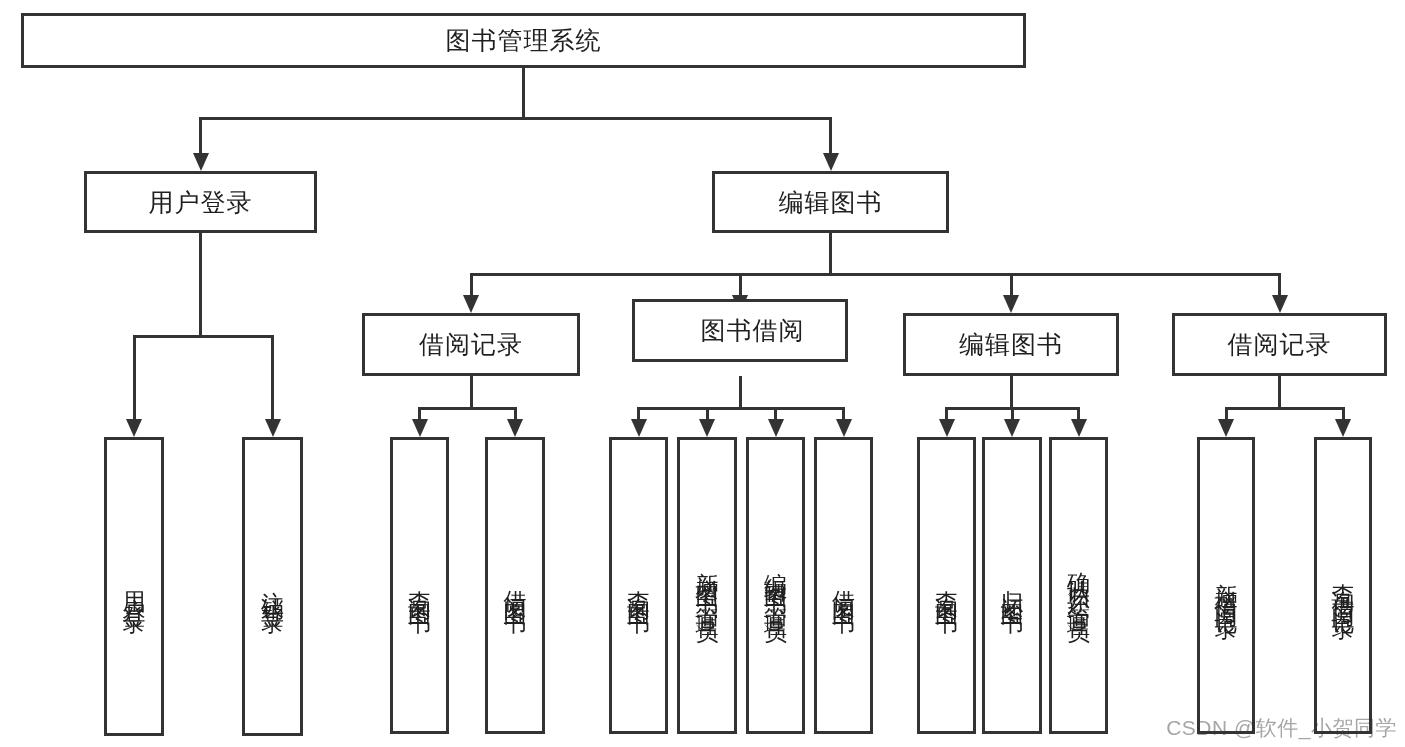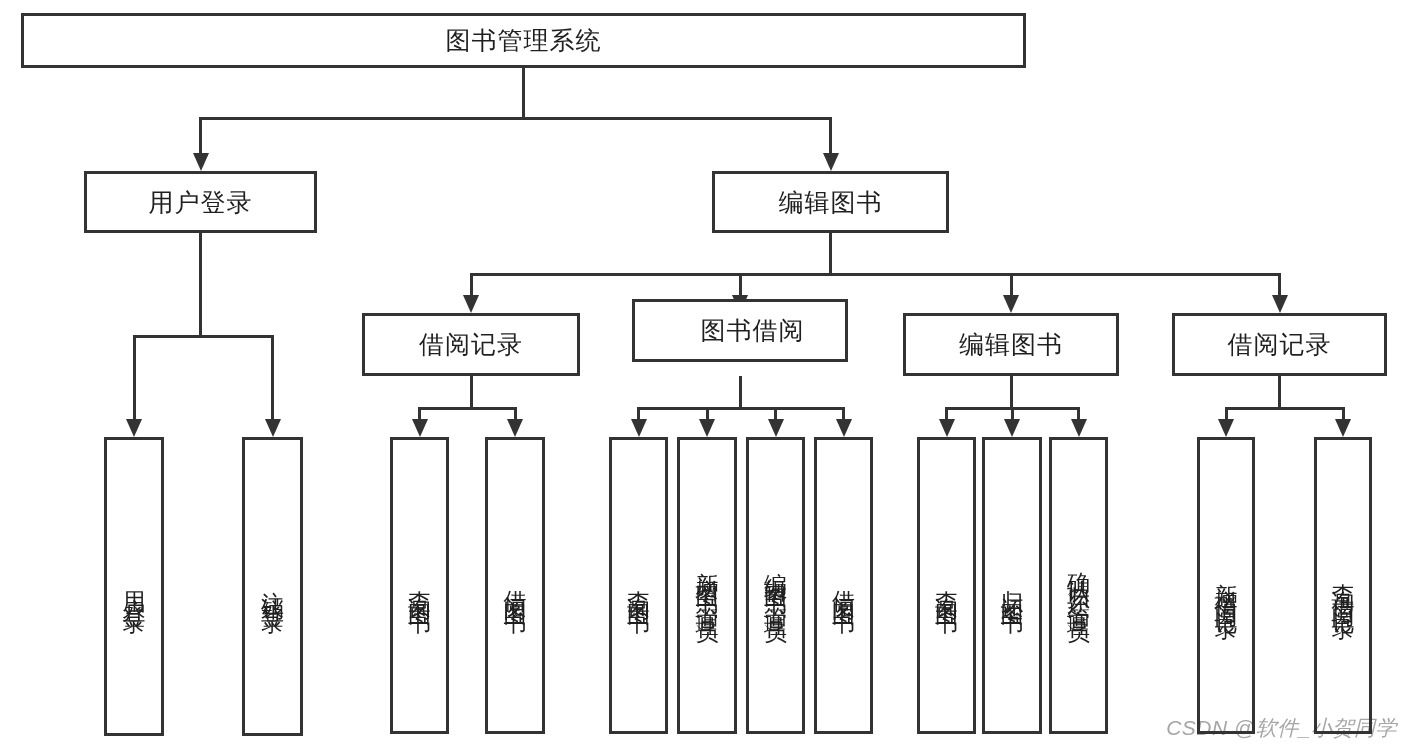--- a/index.html
+++ b/index.html
@@ -54,21 +54,20 @@
   .watermark{
     position:absolute;
     top:714px;
     right:8px;
     font-size:21px;
     color:var(--wm);
     letter-spacing:0.5px;
     white-space:nowrap;
     mix-blend-mode:darken;
     z-index:10;
-    font-style:italic;
   }
 </style>
 </head>
 <body>
 
 <div id="stage">
   <div id="edges-layer">
       <div class="line" style="left: 522px; top: 68px; width: 3px; height: 50px;"></div>
       <div class="line" style="left: 199px; top: 116.5px; width: 633px; height: 3px;"></div>
       <div class="line" style="left: 199px; top: 118px; width: 3px; height: 37px;"></div>

